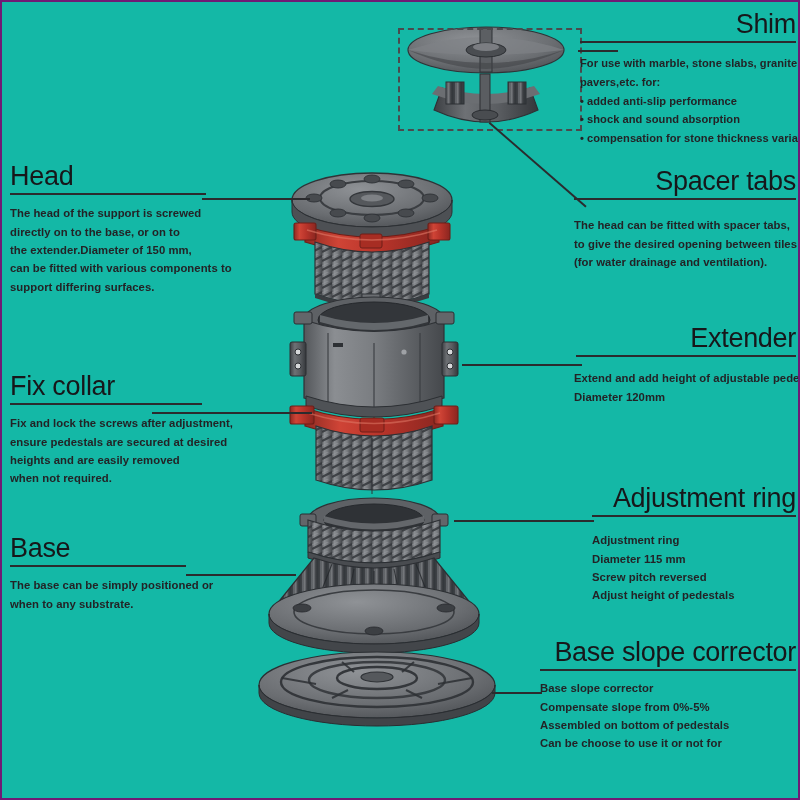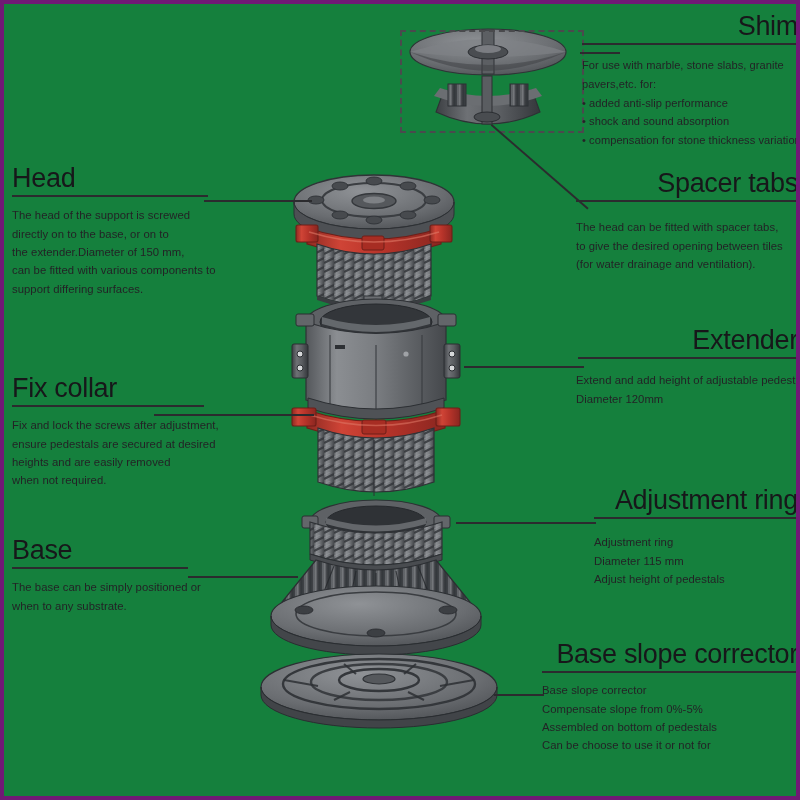--- a/index.html
+++ b/index.html
@@ -1,27 +1,27 @@
 <!DOCTYPE html>
 <html><head>
 <meta charset="utf-8">
 <title>Adjustable Pedestal Exploded Diagram</title>
 <style>
   html,body{margin:0;padding:0;background:#fff;}
   body{width:800px;height:800px;overflow:hidden;
        font-family:"Liberation Sans","DejaVu Sans",sans-serif;}
-  #page{position:relative;width:800px;height:800px;background:#15803d;
-        border:4px solid #701a75;box-sizing:border-box;overflow:hidden;}
+  #page{position:relative;width:800px;height:800px;background:#14b8a6;
+        border:2px solid #701a75;box-sizing:border-box;overflow:hidden;}
 
   
   .blk{position:absolute;}
   .blk .ttl{font-size:27px;font-weight:400;color:#17171a;line-height:1.05;
             letter-spacing:-.3px;white-space:nowrap;}
   .blk .rule{height:0;border-top:2px solid #2b2b2e;margin-top:3px;}
-  .blk .body{font-size:11.3px;color:#232326;line-height:1.62;font-weight:400;
+  .blk .body{font-size:11.3px;color:#232326;line-height:1.62;font-weight:700;
              letter-spacing:.05px;margin-top:9px;}
   .blk .body div{white-space:nowrap;}
   .blk.right .ttl{text-align:right;}
   .blk.right .body{text-align:left;}
 
   
   .blk.shim .ttl{font-size:27px;}
   .blk.shim .body{margin-top:11px;font-size:11.1px;line-height:1.68;}
 
   
@@ -291,20 +291,21 @@
       <div>when to any substrate.</div>
     </div>
   </div>
 
   <div class="blk right" style="left:590px;top:482px;width:204px;">
     <div class="ttl">Adjustment ring</div>
     <div class="rule"></div>
     <div class="body" style="margin-top:14px;">
       <div>Adjustment ring</div>
       <div>Diameter 115 mm</div>
+      <div>Screw pitch reversed</div>
       <div>Adjust height of pedestals</div>
     </div>
   </div>
 
   <div class="blk right" style="left:538px;top:636px;width:256px;">
     <div class="ttl">Base slope corrector</div>
     <div class="rule"></div>
     <div class="body" style="margin-top:8px;">
       <div>Base slope corrector</div>
       <div>Compensate slope from 0%-5%</div>

